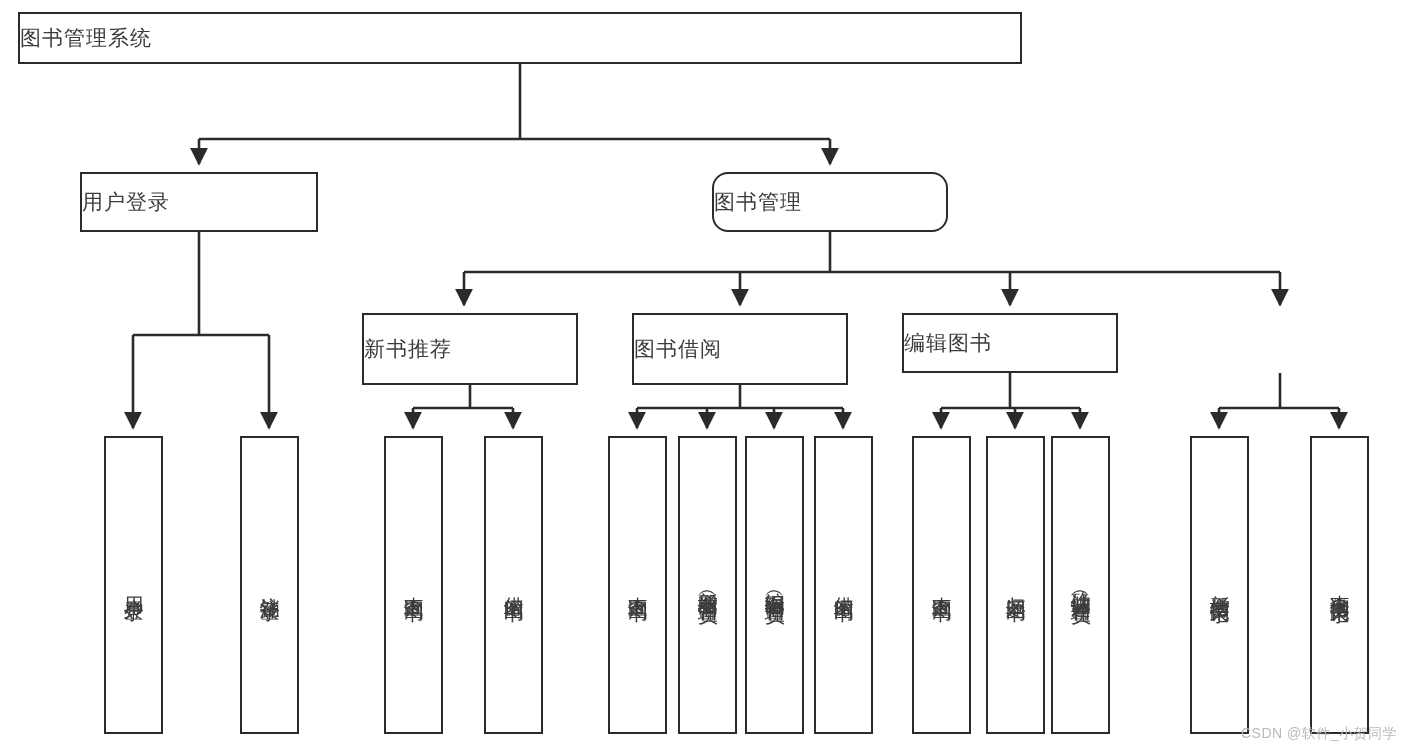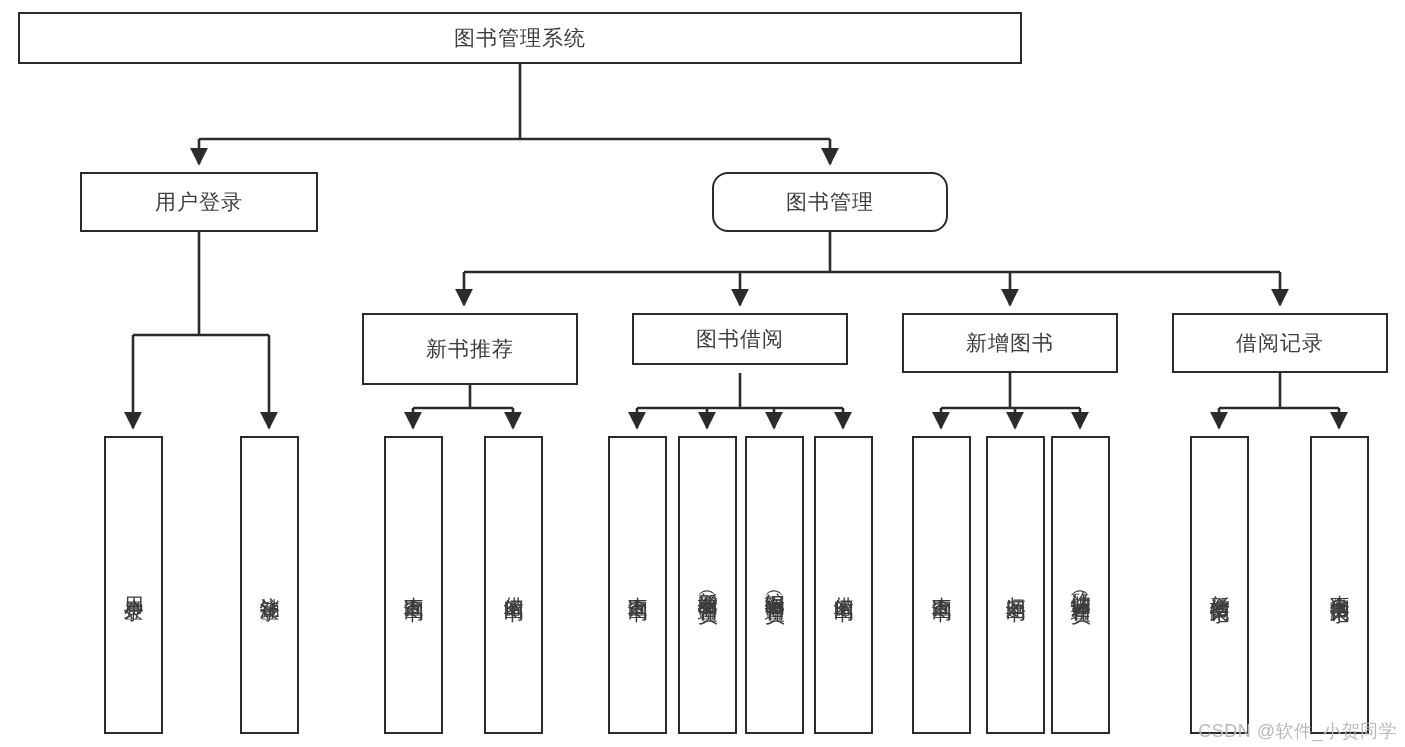--- a/index.html
+++ b/index.html
@@ -25,21 +25,20 @@
     width: 1405px;
     height: 747px;
   }
   .node-box {
     position: absolute;
     box-sizing: border-box;
     background: #ffffff;
     border: 2px solid #2b2b2b;
     display: flex;
     align-items: center;
-    justify-content: center;
     color: #3a3a3a;
   }
   .node-h .node-label {
     font-size: 21px;
     line-height: 1.1;
     letter-spacing: 1px;
     white-space: nowrap;
     color: #3c3c3c;
   }
   .node-v {
@@ -56,21 +55,21 @@
     max-height: 282px;
     text-align: center;
   }
   .node-v.tall .node-label {
     max-height: 286px;
   }
   .watermark {
     position: absolute;
     right: 8px;
     bottom: 4px;
-    font-size: 18px;
+    font-size: 14px;
     color: #b9b9b9;
     letter-spacing: 0.5px;
     white-space: nowrap;
     pointer-events: none;
   }
 </style>
 </head>
 <body>
 
 <div id="canvas">
@@ -132,28 +131,25 @@
   <div class="node-box node-h" style="left:80px; top:172px; width:238px; height:60px;">
     <span class="node-label">用户登录</span>
   </div>
   <div class="node-box node-h" style="left:712px; top:172px; width:236px; height:60px;border-radius:16px;">
     <span class="node-label">图书管理</span>
   </div>
 
   <div class="node-box node-h" style="left:362px; top:313px; width:216px; height:72px;">
     <span class="node-label">新书推荐</span>
   </div>
-  <div class="node-box node-h" style="left:632px; top:313px; width:216px; height:52px;">
+  <div class="node-box node-h" style="left:632px; top:313px; width:216px; height:72px;">
     <span class="node-label">图书借阅</span>
   </div>
   <div class="node-box node-h" style="left:902px; top:313px; width:216px; height:60px;">
-    <span class="node-label">新增图书</span>
-  </div>
-  <div class="node-box node-h" style="left:1172px; top:313px; width:216px; height:60px;">
-    <span class="node-label">借阅记录</span>
+    <span class="node-label">编辑图书</span>
   </div>
 
   <div class="node-box node-v" style="left:104px; top:436px; width:59px; height:298px;">
     <span class="node-label">用户登录</span>
   </div>
   <div class="node-box node-v" style="left:240px; top:436px; width:59px; height:298px;">
     <span class="node-label">注销登录</span>
   </div>
   <div class="node-box node-v" style="left:384px; top:436px; width:59px; height:298px;">
     <span class="node-label">查询图书</span>

